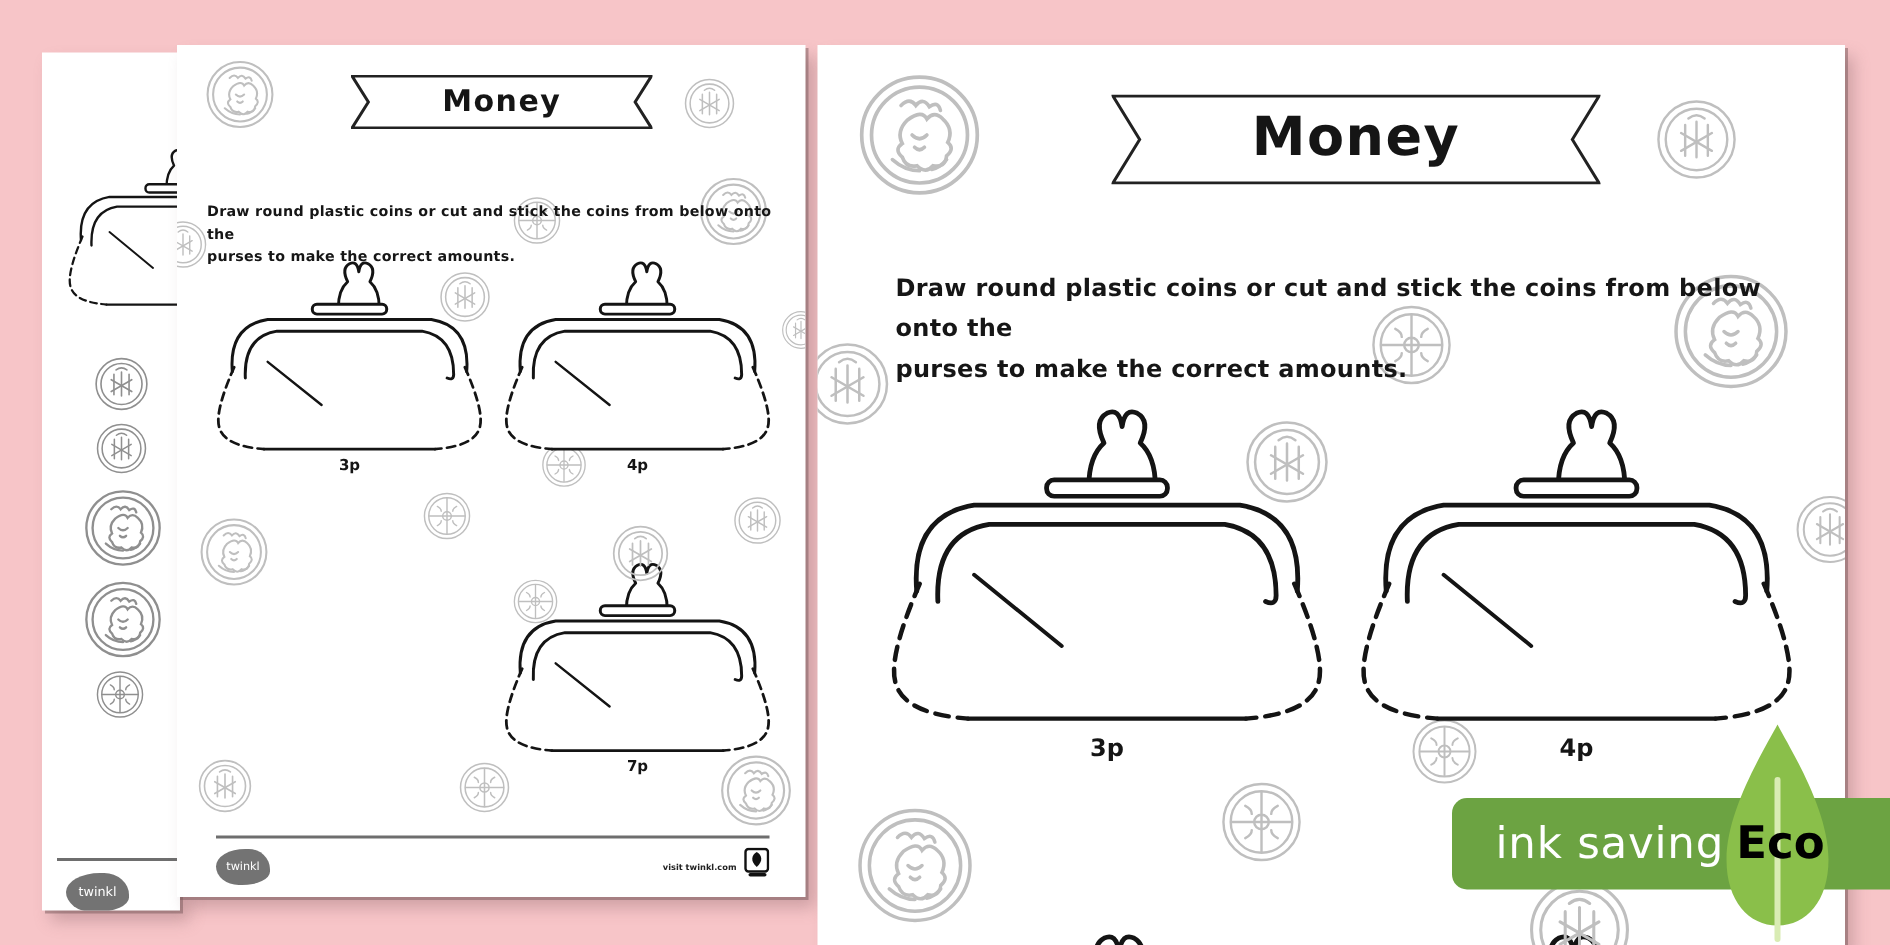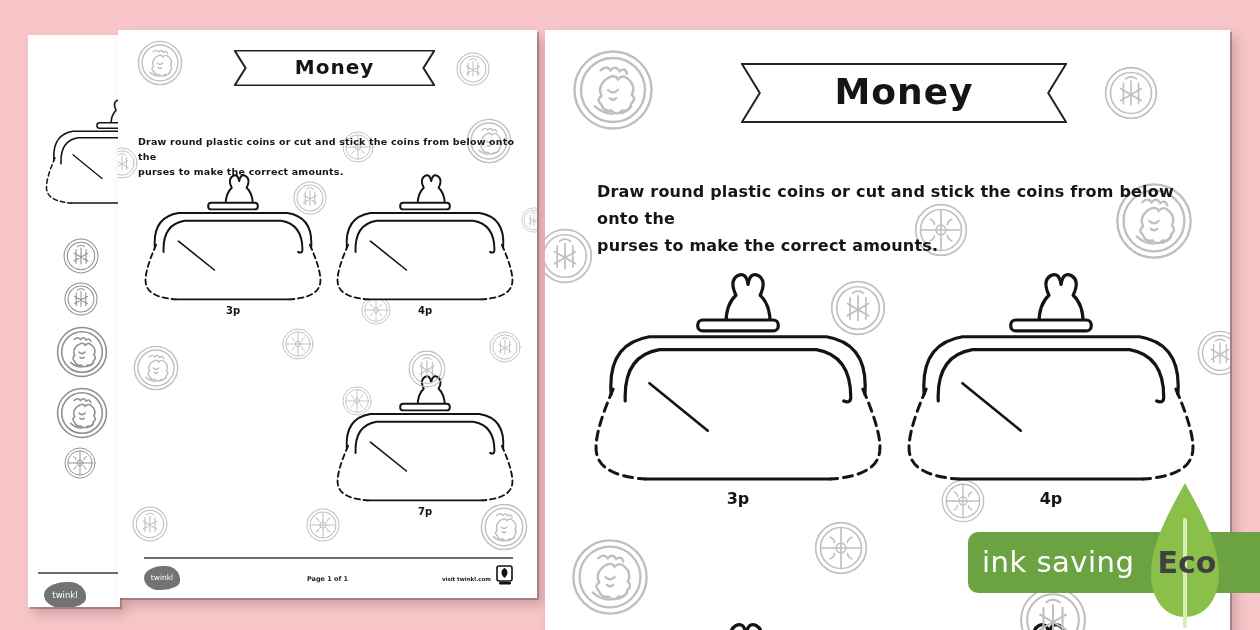--- a/index.html
+++ b/index.html
@@ -52,21 +52,21 @@
               border-radius:58% 42% 55% 45% / 52% 60% 40% 55%;}
   .page-middle .brand-blob{left:26px;top:536px;width:36px;height:24px;font-size:7.5px;line-height:24px;}
   .page-back   .brand-blob{left:16px;top:547px;width:42px;height:26px;font-size:8.5px;line-height:26px;}
   .page-info{position:absolute;left:0;right:0;top:545px;text-align:center;font-size:6.5px;color:#222;font-weight:bold;}
   .visit-text{position:absolute;right:46px;top:546px;font-size:5.5px;color:#222;font-weight:bold;}
   .visit-logo{position:absolute;right:24px;top:535px;width:17px;height:20px;}
 
   
   .eco-bar{position:absolute;left:968px;top:532px;width:292px;height:61px;
            border-radius:10px 0 0 10px;z-index:10;}
-  .ink-label{display:block;padding-left:14px;font-size:29px;line-height:61px;
+  .ink-label{display:block;padding-left:29px;font-size:29px;line-height:61px;
              font-weight:500;letter-spacing:.5px;}
   .eco-leaf{position:absolute;left:1146px;top:480px;width:78px;height:148px;z-index:11;}
   .eco-text{position:absolute;left:1150px;top:545px;width:74px;text-align:center;
             font-size:30px;font-weight:bold;z-index:12;}
 </style>
 </head>
 <body>
 
 <div class="canvas" style="background: rgb(247, 197, 200);">
 
@@ -388,21 +388,20 @@
     <path d="M31,42 l38,22 M69,42 l-38,22"></path>
     <path d="M40,24 q10,-8 20,0"></path>
           </g>
         </svg>
       </div>
 
     <div class="footer-line"></div>
     <div class="brand-blob">
       <span>twinkl</span>
     </div>
-    <div class="page-info">Page 1 of 1</div>
     <div class="visit-text">visit twinkl.com</div>
     <svg class="visit-logo" viewBox="0 0 17 20">
       <rect x="1" y="1" width="15" height="15" rx="2" fill="#ffffff" stroke="#111111" stroke-width="1.6"></rect>
       <path d="M8.5,3 C5,5 4,9 8.5,13 C13,9 12,5 8.5,3 Z" fill="#111111"></path>
       <rect x="3" y="17" width="12" height="2.4" rx="1.2" fill="#111111"></rect>
     </svg>
   </div>
 
   <div class="page page-front">
     <div class="coin-layer">
@@ -625,15 +624,15 @@
       </div>
   </div>
 
   <div class="eco-bar" style="background: rgb(108, 163, 66); color: rgb(255, 255, 255);">
     <span class="ink-label">ink saving</span>
   </div>
   <svg class="eco-leaf" viewBox="0 0 78 148">
     <path d="M39,3 C30,20 5,60 5,93 C5,121 20,137 39,137 C58,137 73,121 73,93 C73,60 48,20 39,3 Z" fill="#8abf4a"></path>
     <path d="M39,40 L39,146" stroke-width="4" fill="none" stroke-linecap="round" stroke="#d9ecb4"></path>
   </svg>
-  <div class="eco-text" style="color: #404040;">Eco</div>
+  <div class="eco-text" style="color: #000000;">Eco</div>
 
 </div>
 
 </body></html>

